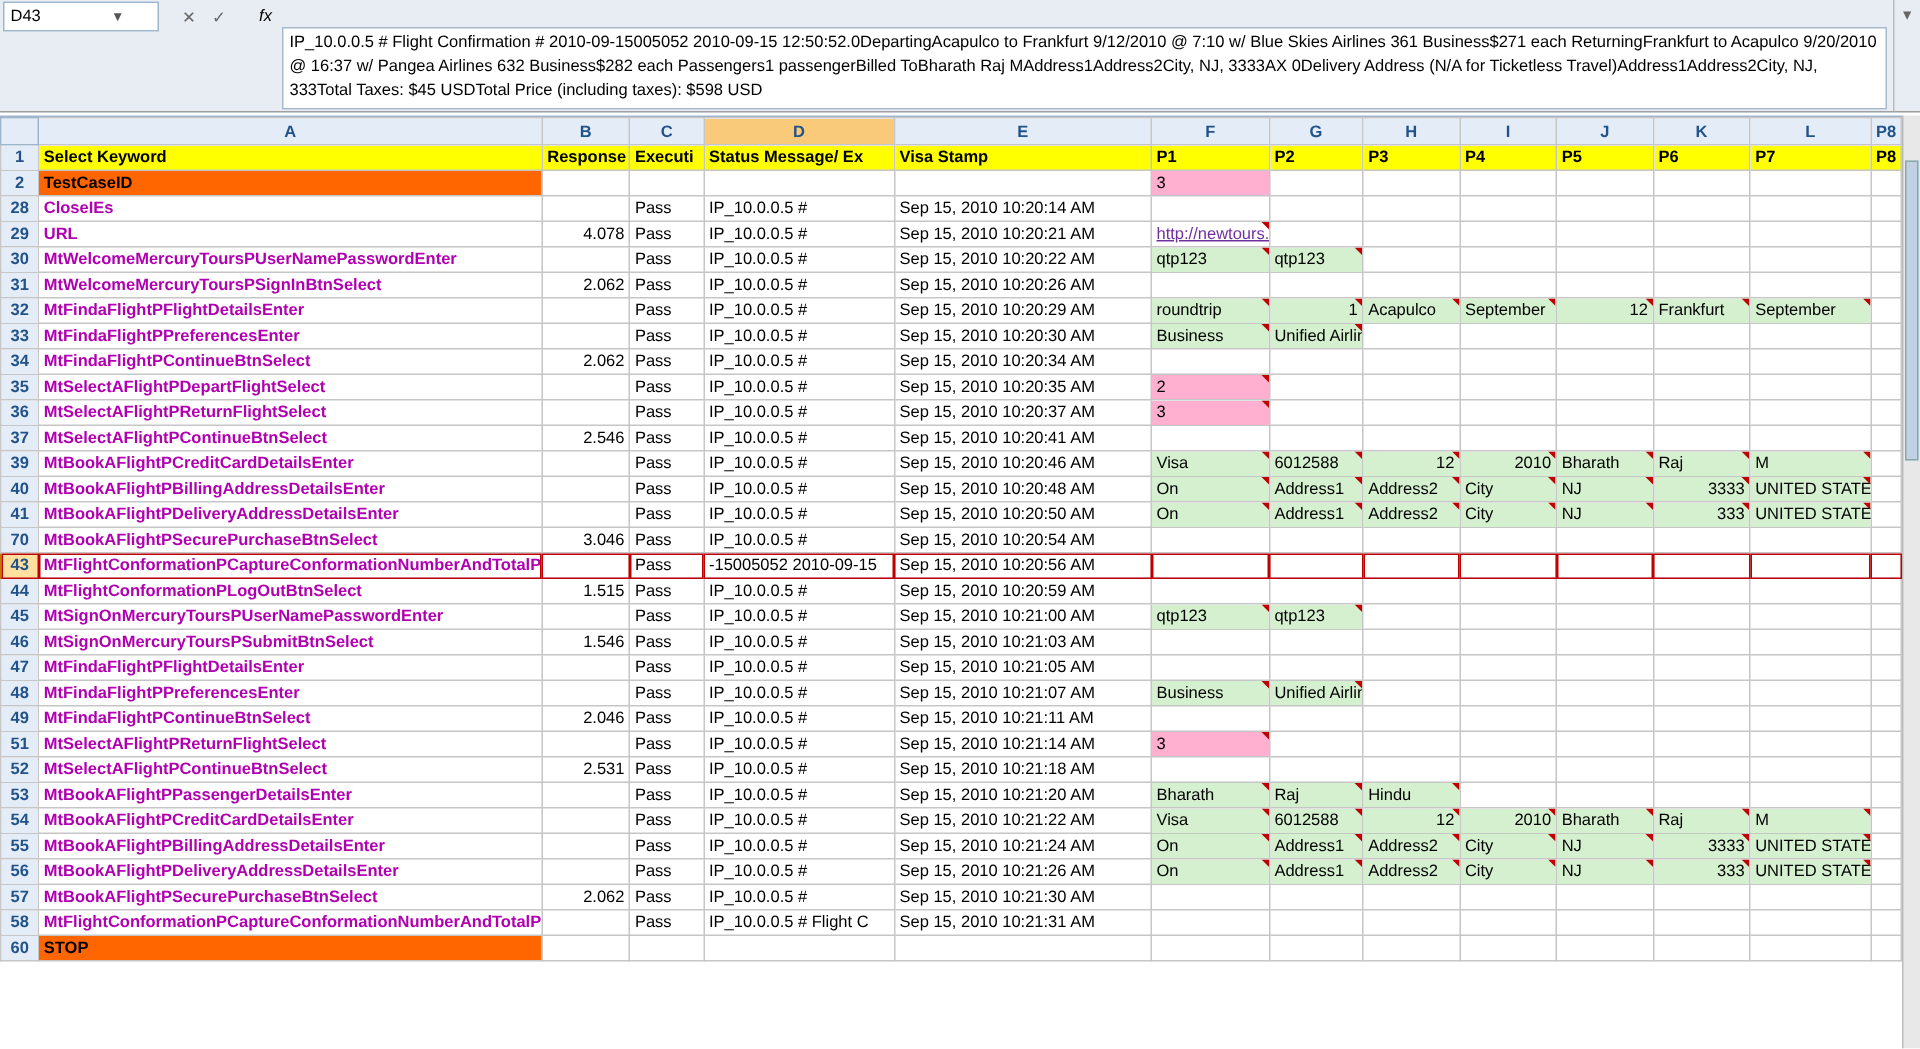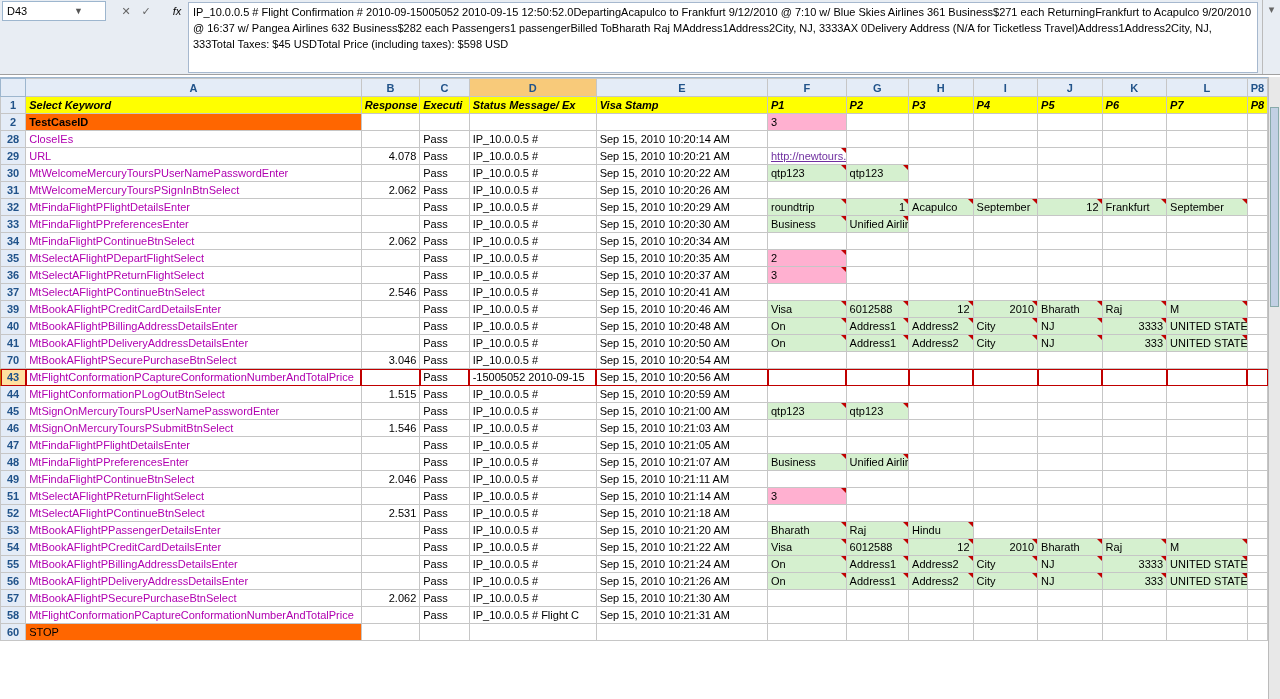--- a/index.html
+++ b/index.html
@@ -6,40 +6,40 @@
 body { background: #fff; width: 1280px; height: 699px; overflow: hidden; position: relative; }
 
 
 .fbar { display: flex; align-items: stretch; border-bottom: 1px solid #a0a0a0; height: 75px; background: #e8edf3; }
 .namebox { width: 104px; border: 1px solid #9db6ce; background: #fff; display: flex; align-items: center; padding: 2px 4px; height: 20px; margin: 1px 0 0 2px; gap: 40px; }
 .namebox span { flex: 1; }
 .namebox .dd { font-size: 9px; color: #555; }
 .fbicons { width: 60px; display: flex; align-items: center; justify-content: center; gap: 6px; height: 20px; margin-top: 1px; color: #666; }
 .fbicons span { width: 14px; text-align: center; }
 .fxlbl { width: 22px; display: flex; align-items: center; justify-content: center; height: 20px; margin-top: 1px; font-style: italic; }
-.ftxt { flex: 1; background: #fff; border: 1px solid #a6b8ce; padding: 2px 4px; margin: 2px 4px 1px 0; line-height: 1.45; overflow: hidden; }
+.ftxt { flex: 1; background: #fff; border: 1px solid #a6b8ce; padding: 2px 4px; margin: 18px 4px 1px 0; line-height: 1.45; overflow: hidden; }
 .expand { width: 18px; background: #e8edf3; border-left: 1px solid #bbb; display: flex; align-items: flex-start; justify-content: center; padding-top: 3px; color: #666; }
 
 
 .grid { position: absolute; top: 77px; left: 0; right: 12px; bottom: 0; overflow: hidden; border-top: 1px solid #9db6ce; }
 table { border-collapse: collapse; table-layout: fixed; width: 1268px; }
 th, td { border: 1px solid #c6c6c6; padding: 1px 3px; overflow: hidden; white-space: nowrap; height: 17px; }
 th.rowhdr { background: #e4ecf7; color: #21538a; text-align: center; width: 25px; position: sticky; left: 0; }
 th.colhdr { background: #e4ecf7; color: #21538a; text-align: center; height: 18px; }
 th.colhdr.sel { background: #f8ca7a; }
 th.rowhdr.sel { background: #ffe0a0; border: 1.5px solid #c07800; }
 td { background: #fff; text-align: left; }
 td.num { text-align: right; margin-left: 43px; }
 
 
-.hdrYellow td { background: #ffff00; font-weight: bold; color: #000; font-style: italic; }
+.hdrYellow td { background: #ffff00; font-weight: bold; color: #000; }
 .hdrYellow td.colA { text-align: left; }
 .testcase td.colA { background: #ff6600; font-weight: bold; }
-.stop td.colA { background: #ff6600; font-weight: normal; }
-td.colA.link { color: #b000b0; }
+.stop td.colA { background: #ff6600; font-weight: bold; }
+td.colA.link { color: #b000b0; font-weight: bold; }
 td.p.green { background: #d5f0cf; }
 td.p.pink { background: #ffb0d0; }
 td.p.hyper { color: #7030a0; text-decoration: underline; }
 td.redtri { position: relative; }
 td.redtri::after { content: ""; position: absolute; top: 0; right: 0; width: 0; height: 0; border-left: 5px solid transparent; border-top: 5px solid #c00000; }
 
 
 tr.active td, tr.active th { outline: 1.5px solid #c00000; outline-offset: -1px; }
 .vsb { position: absolute; right: 0; top: 77px; width: 12px; bottom: 0; background: #e8e8e8; border-left: 1px solid #bbb; }
 .vsb .thumb { position: absolute; left: 1px; right: 1px; top: 30px; height: 200px; background: #c2d0e4; border: 1px solid #8aa; }

